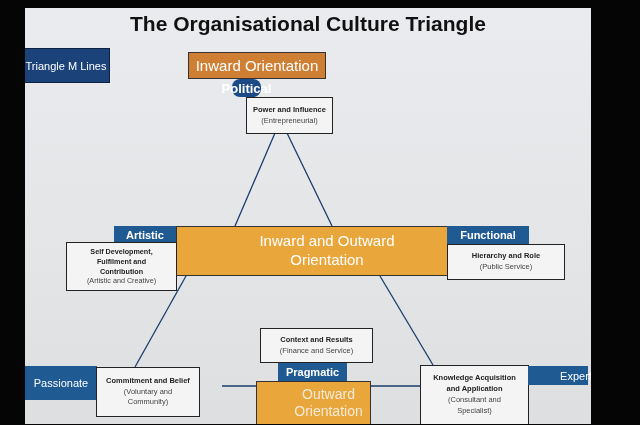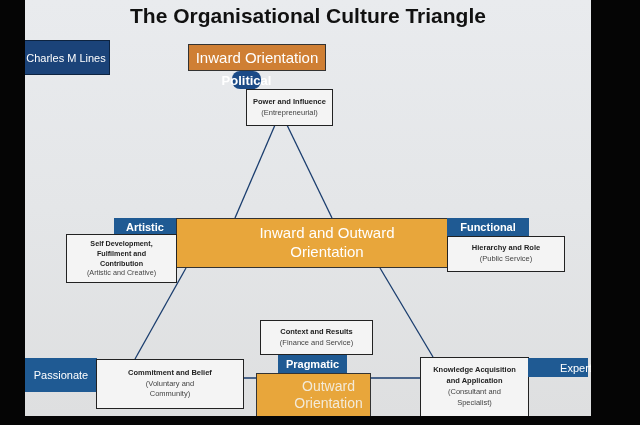--- a/index.html
+++ b/index.html
@@ -1,17 +1,17 @@
 <!DOCTYPE html>
 <html><head>
 <meta charset="utf-8">
 <style>
   html, body { margin:0; padding:0; }
   body { width:640px; height:425px; background:#050505; position:relative; overflow:hidden; font-family:"Liberation Sans", sans-serif; }
-  .slide { position:absolute; left:25px; top:0; width:566px; height:416px;
+  .slide { position:absolute; left:25px; top:8px; width:566px; height:416px;
     background:linear-gradient(180deg,#e9ebee 0%,#e4e6e8 50%,#dedfe0 100%); overflow:hidden;text-decoration:underline; }
   .abs { position:absolute; box-sizing:border-box; }
   .title { left:0; top:4px; width:566px; text-align:center; font-weight:bold; font-size:21px; color:#111; }
   .blue { background:#1f5a93; color:#fff; display:flex; align-items:center; justify-content:center; font-weight:bold; }
   .navy { background:#1b4379; color:#fff; display:flex; align-items:center; justify-content:center; font-size:11px; border:1px solid #0d2340; }
   .orange { background:#cf7f34; color:#fff; display:flex; align-items:center; justify-content:center; border:1px solid #333; }
   .amber { background:#e8a63b; color:#fff; display:flex; flex-direction:column; align-items:center; justify-content:center; border:1px solid #333; text-align:center; line-height:1.25;padding-left:30px; }
   .wbox { background:#f4f4f4; border:1px solid #222; display:flex; flex-direction:column; align-items:center; justify-content:center; text-align:center; font-size:7.5px; color:#222; line-height:1.45; }
   .wbox .b { font-weight:bold; }
   .wbox .n { color:#444; }
@@ -26,21 +26,21 @@
     <line x1="250" y1="125" x2="210" y2="218" stroke="#1a3d6e" stroke-width="1.3"></line>
     <line x1="262" y1="125" x2="307" y2="218" stroke="#1a3d6e" stroke-width="1.3"></line>
     <line x1="140" y1="268" x2="135" y2="279" stroke="#1a3d6e" stroke-width="1.3"></line>
     <line x1="161" y1="268" x2="110" y2="359" stroke="#1a3d6e" stroke-width="1.3"></line>
     <line x1="355" y1="268" x2="408" y2="357" stroke="#1a3d6e" stroke-width="1.3"></line>
     <line x1="197" y1="378" x2="395" y2="378" stroke="#1a3d6e" stroke-width="1.3"></line>
   </svg>
 
   <div class="abs title">The Organisational Culture Triangle</div>
 
-  <div class="abs navy" style="left:-3px; top:40px; width:88px; height:35px;">Charles M Lines</div>
+  <div class="abs navy" style="left:-3px; top:40px; width:88px; height:35px;">Triangle M Lines</div>
 
   <div class="abs orange" style="left:163px; top:44px; width:138px; height:27px; font-size:15px;">Inward  Orientation</div>
   <div class="abs blue" style="left:207px; top:71px; width:29px; height:18px; font-size:13px; background:#1b4a86;border-radius:8px;">Political</div>
   <div class="abs wbox" style="left:189px; top:89px; width:87px; height:37px;margin-left:32px;">
     <span class="b">Power and Influence</span>
     <span class="n">(Entrepreneurial)</span>
   </div>
 
   <div class="abs amber" style="left:151px; top:218px; width:272px; height:50px; font-size:15px;">
     <span>Inward  and  Outward</span>
@@ -65,21 +65,21 @@
     <span class="b">Context and Results</span>
     <span class="n">(Finance and Service)</span>
   </div>
   <div class="abs blue" style="left:253px; top:355px; width:69px; height:18px; font-size:11px;">Pragmatic</div>
   <div class="abs amber" style="left:231px; top:373px; width:115px; height:44px; font-size:14px; color:#f3ead8;">
     <span>Outward</span>
     <span>Orientation</span>
   </div>
 
   <div class="abs blue" style="left:0px; top:358px; width:72px; height:34px; font-size:11px; font-weight:normal;">Passionate</div>
-  <div class="abs wbox" style="left:71px; top:359px; width:148px; height:50px;">
+  <div class="abs wbox" style="left:71px; top:359px; width:104px; height:50px;">
     <span class="b">Commitment and Belief</span>
     <span class="n">(Voluntary and</span>
     <span class="n">Community)</span>
   </div>
 
   <div class="abs wbox" style="left:395px; top:357px; width:109px; height:60px;text-align:center;">
     <span class="b">Knowledge Acquisition</span>
     <span class="b">and Application</span>
     <span class="n">(Consultant and</span>
     <span class="n">Specialist)</span>

